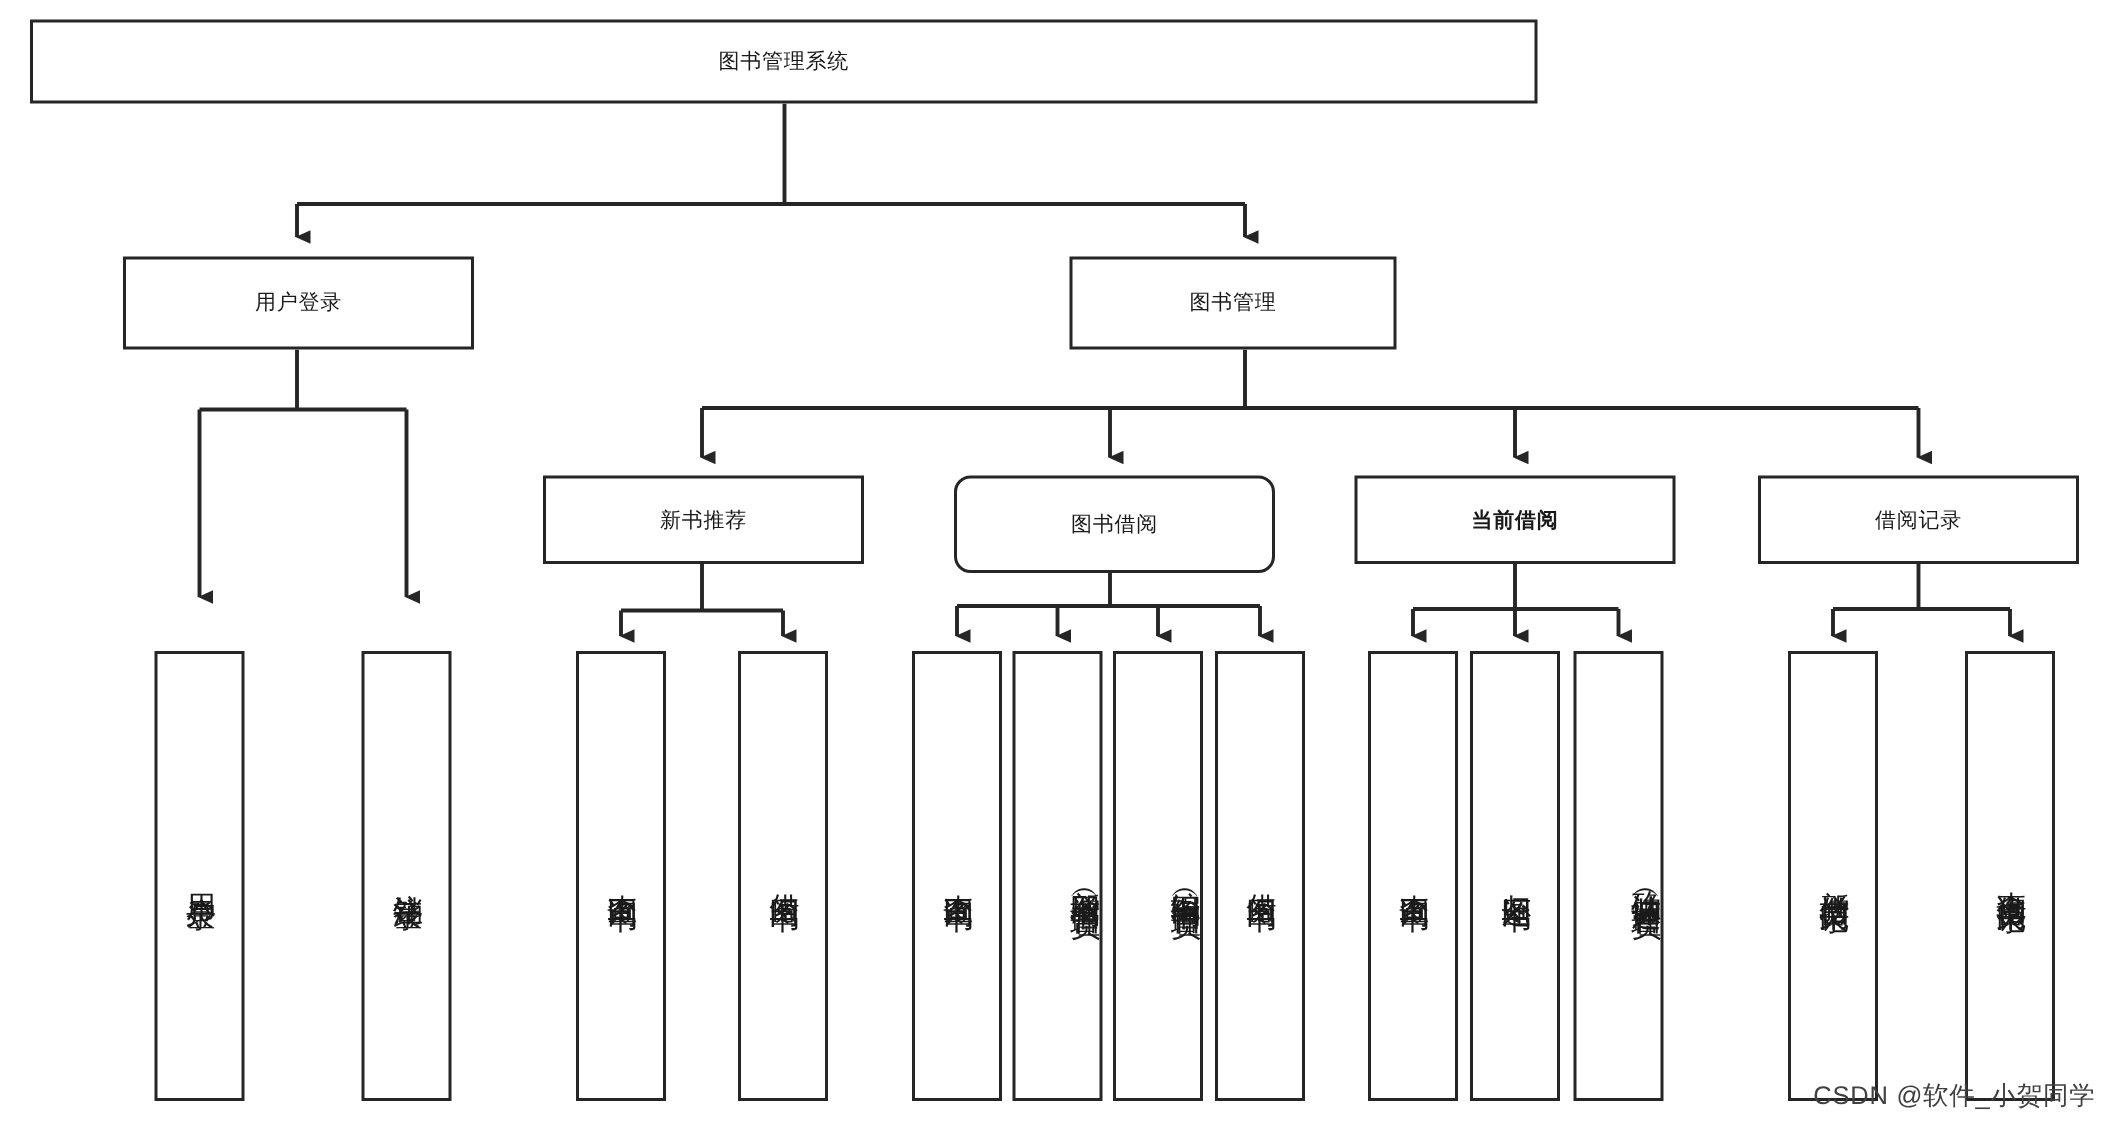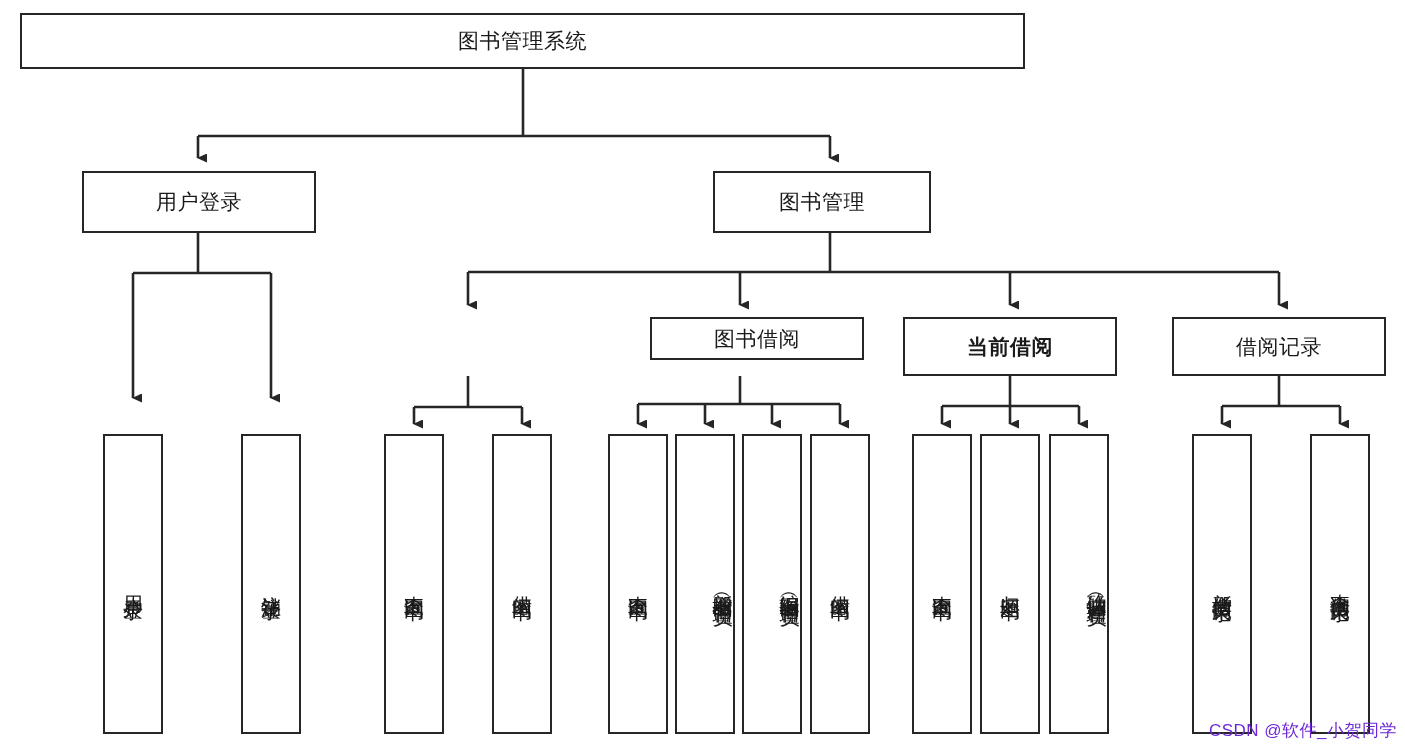--- a/index.html
+++ b/index.html
@@ -29,21 +29,21 @@
     position: absolute;
     box-sizing: border-box;
     background: #ffffff;
     border: 2px solid #262626;
     display: flex;
     align-items: center;
     justify-content: center;
     color: #1a1a1a;
   }
   .node.horiz {
-    font-size: 21px;
+    font-size: 14px;
     letter-spacing: 0.5px;
   }
   .node.vert {
     writing-mode: vertical-rl;
     text-orientation: upright;
     align-items: flex-start;
     justify-content: center;
     padding-top: 8px;
     font-size: 20px;
     letter-spacing: 2px;
@@ -55,21 +55,21 @@
   }
   .node-label {
     display: block;
     white-space: nowrap;
   }
   .watermark {
     position: absolute;
     right: 8px;
     bottom: 5px;
     font-size: 17px;
-    color: #6d28d9;
+    color: #404040;
     letter-spacing: 0.5px;
     white-space: nowrap;
   }
 </style>
 </head>
 <body>
 
 <div id="canvas">
 
   <svg class="wires" viewBox="0 0 1405 747">
@@ -129,21 +129,24 @@
     <span class="node-label">图书管理系统</span>
   </div>
 
   <div class="node horiz" style="left:82px; top:171px; width:234px; height:62px;">
     <span class="node-label">用户登录</span>
   </div>
   <div class="node horiz" style="left:713px; top:171px; width:218px; height:62px;">
     <span class="node-label">图书管理</span>
   </div>
 
-  <div class="node horiz" style="left:650px; top:317px; width:214px; height:43px;">
+  <div class="node horiz" style="left:362px; top:317px; width:214px; height:59px;">
+    <span class="node-label">新书推荐</span>
+  </div>
+  <div class="node horiz" style="left:636px; top:317px; width:214px; height:65px;border-radius:11px;">
     <span class="node-label">图书借阅</span>
   </div>
   <div class="node horiz" style="left:903px; top:317px; width:214px; height:59px;font-weight:bold;">
     <span class="node-label">当前借阅</span>
   </div>
   <div class="node horiz" style="left:1172px; top:317px; width:214px; height:59px;">
     <span class="node-label">借阅记录</span>
   </div>
 
   <div class="node vert" style="left:103px; top:434px; width:60px; height:300px; align-items:center; padding-top:0;">

